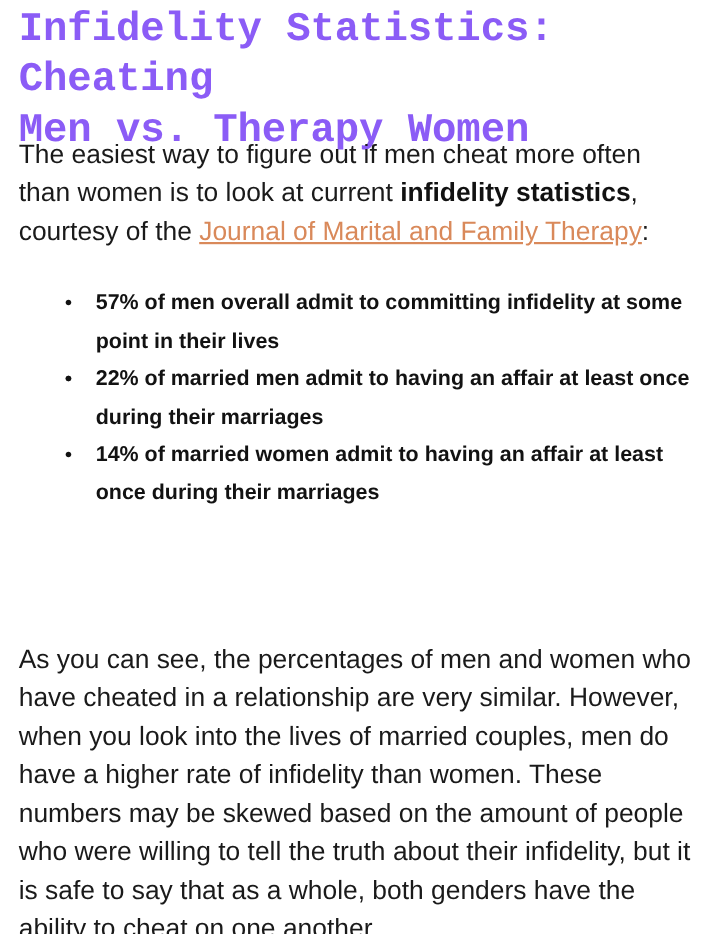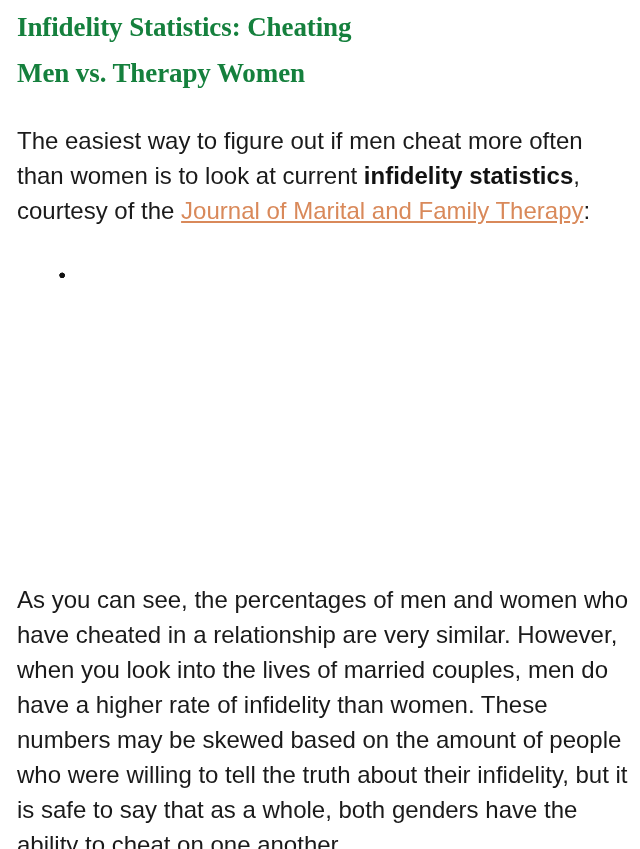--- a/index.html
+++ b/index.html
@@ -17,25 +17,25 @@
     }
     .page {
       position: absolute;
       left: 17px;
       top: 0;
       width: 615px;
     }
     h1.title {
       margin: 0;
       padding-top: 4px;
-      font-family: Liberation Serif, serif;
+      font-family: Liberation Mono, monospace;
       font-weight: bold;
-      font-size: 27px;
+      font-size: 37px;
       line-height: 46px;
-      color: #15803d;
+      color: #8b5cf6;
       letter-spacing: -0.1px;
     }
     p.body-text {
       margin: 0;
       font-size: 24px;
       line-height: 35px;
       color: #1a1a1a;
     }
     .intro {
       position: absolute;
@@ -80,20 +80,20 @@
 
 <div class="page">
   <h1 class="title">
     <span>Infidelity Statistics: Cheating</span><br>
     <span>Men vs. Therapy Women</span>
   </h1>
 
   <p class="body-text intro"><span>The easiest way to figure out if men cheat more often than women is to look at current </span><b>infidelity statistics</b><span>, courtesy of the </span><a href="#">Journal of Marital and Family Therapy</a><span>:</span></p>
 
   <ul class="stats">
+    <li><span class="bullet">•</span><span>57% of men overall admit to committing infidelity at some point in their lives</span></li>
     <li><span class="bullet">•</span></li>
-    <li><span class="bullet">•</span></li>
-    <li><span class="bullet">•</span></li>
-    <li><span class="bullet">•</span></li>
+    <li><span class="bullet">•</span><span>22% of married men admit to having an affair at least once during their marriages</span></li>
+    <li><span class="bullet">•</span><span>14% of married women admit to having an affair at least once during their marriages</span></li>
   </ul>
 
   <p class="body-text conclusion">As you can see, the percentages of men and women who have cheated in a relationship are very similar. However, when you look into the lives of married couples, men do have a higher rate of infidelity than women. These numbers may be skewed based on the amount of people who were willing to tell the truth about their infidelity, but it is safe to say that as a whole, both genders have the ability to cheat on one another.</p>
 </div>
 
 </body></html>

